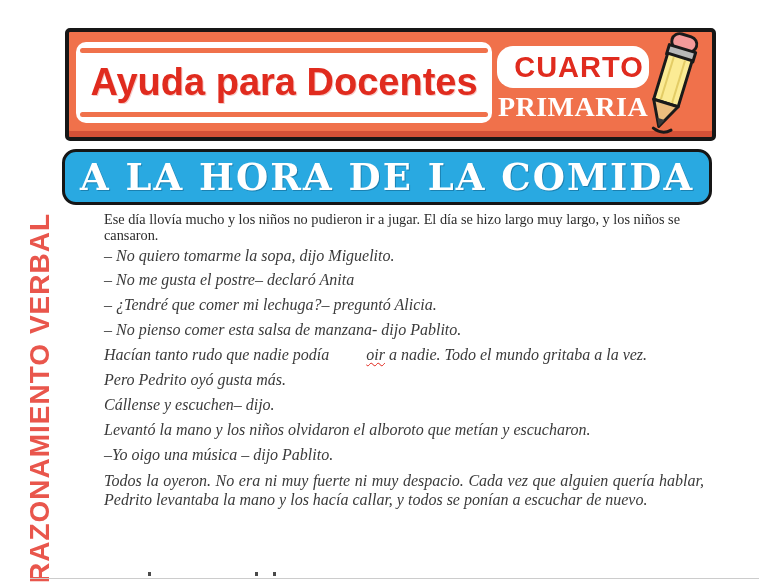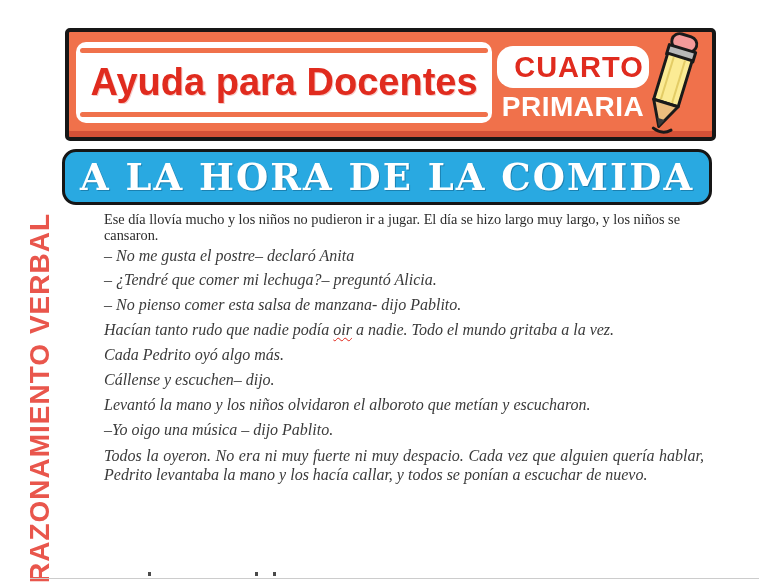--- a/index.html
+++ b/index.html
@@ -35,21 +35,21 @@
     position:absolute;left:428px;top:14px;width:152px;height:42px;
     background:#fff;border-radius:16px;
     display:flex;align-items:center;justify-content:center;
   }
   .grade-pill span{
     font-family:"Liberation Sans",sans-serif;font-weight:bold;font-size:29px;
     color:var(--brand-red,#E02B1E);letter-spacing:1px;margin-left:12px;
   }
   .level-text{
     position:absolute;left:420px;top:58px;width:168px;height:34px;line-height:34px;
-    text-align:center;font-family:Liberation Sans, sans-serif;font-weight:bold;
+    text-align:center;font-family:Liberation Serif, serif;font-weight:bold;
     font-size:28px;color:#fff;letter-spacing:.5px;white-space:nowrap;
   }
   .pencil{position:absolute;right:2px;top:-2px;width:78px;height:106px;}
   
   .title-bar{
     position:absolute;left:62px;top:149px;width:644px;height:50px;
     background:var(--title-blue,#29A9E1);
     border:3px solid var(--ink,#161616);border-radius:14px;
     display:flex;align-items:center;justify-content:center;
   }
@@ -75,20 +75,21 @@
   .story .p.upright{font-style:normal;font-size:14.3px;line-height:16px;color:#2B2B2B;}
   .story .p.justify{text-align:justify;}
   .story .p:nth-child(1){margin-bottom:3px;}
   .story .p:nth-child(2){margin-bottom:6px;line-height:19px;}
   .story .p:last-child{margin-bottom:0;line-height:19px;}
   .squiggle{
     text-decoration-line:underline;text-decoration-style:wavy;
     text-decoration-color:var(--squiggle-red,#E02419);
     text-decoration-thickness:1px;text-underline-offset:2px;
     text-decoration-skip-ink:none;
+    margin-left:33px;
   }
   
   .clipped-tops i{position:absolute;width:3px;height:4px;background:#4a4a4a;top:572px;}
   .clipped-tops i:nth-child(1){left:148px;}
   .clipped-tops i:nth-child(2){left:255px;}
   .clipped-tops i:nth-child(3){left:273px;}
   .bottom-rule{
     position:absolute;left:30px;right:24px;top:578px;height:1px;
     background:var(--rule-gray,#CCCCCC);
   }
@@ -123,25 +124,26 @@
   </div>
 
   <div class="title-bar">
     <span>A LA HORA DE LA COMIDA</span>
   </div>
 
   <div class="vertical-label">RAZONAMIENTO VERBAL</div>
 
   <div class="story" id="story">
       <div class="p upright">Ese día llovía mucho y los niños no pudieron ir a jugar. El día se hizo largo muy largo, y los niños se cansaron.</div>
+      <div class="p cursive">– No quiero tomarme la sopa, dijo Miguelito.</div>
       <div class="p cursive">– No me gusta el postre– declaró Anita</div>
       <div class="p cursive">– ¿Tendré que comer mi lechuga?– preguntó Alicia.</div>
       <div class="p cursive">– No pienso comer esta salsa de manzana- dijo Pablito.</div>
       <div class="p cursive">Hacían tanto rudo que nadie podía <span class="squiggle">oir</span> a nadie. Todo el mundo gritaba a la vez.</div>
-      <div class="p cursive">Cada Pedrito oyó algo más.</div>
+      <div class="p cursive">Pero Pedrito oyó gusta más.</div>
       <div class="p cursive">Cállense y escuchen– dijo.</div>
       <div class="p cursive">Levantó la mano y los niños olvidaron el alboroto que metían y escucharon.</div>
       <div class="p cursive">–Yo oigo una música – dijo Pablito.</div>
       <div class="p cursive justify">Todos la oyeron. No era ni muy fuerte ni muy despacio. Cada vez que alguien quería hablar, Pedrito levantaba la mano y los hacía callar, y todos se ponían a escuchar de nuevo.</div>
     </div>
 
   <div class="clipped-tops">
       <i></i>
       <i></i>
       <i></i>

